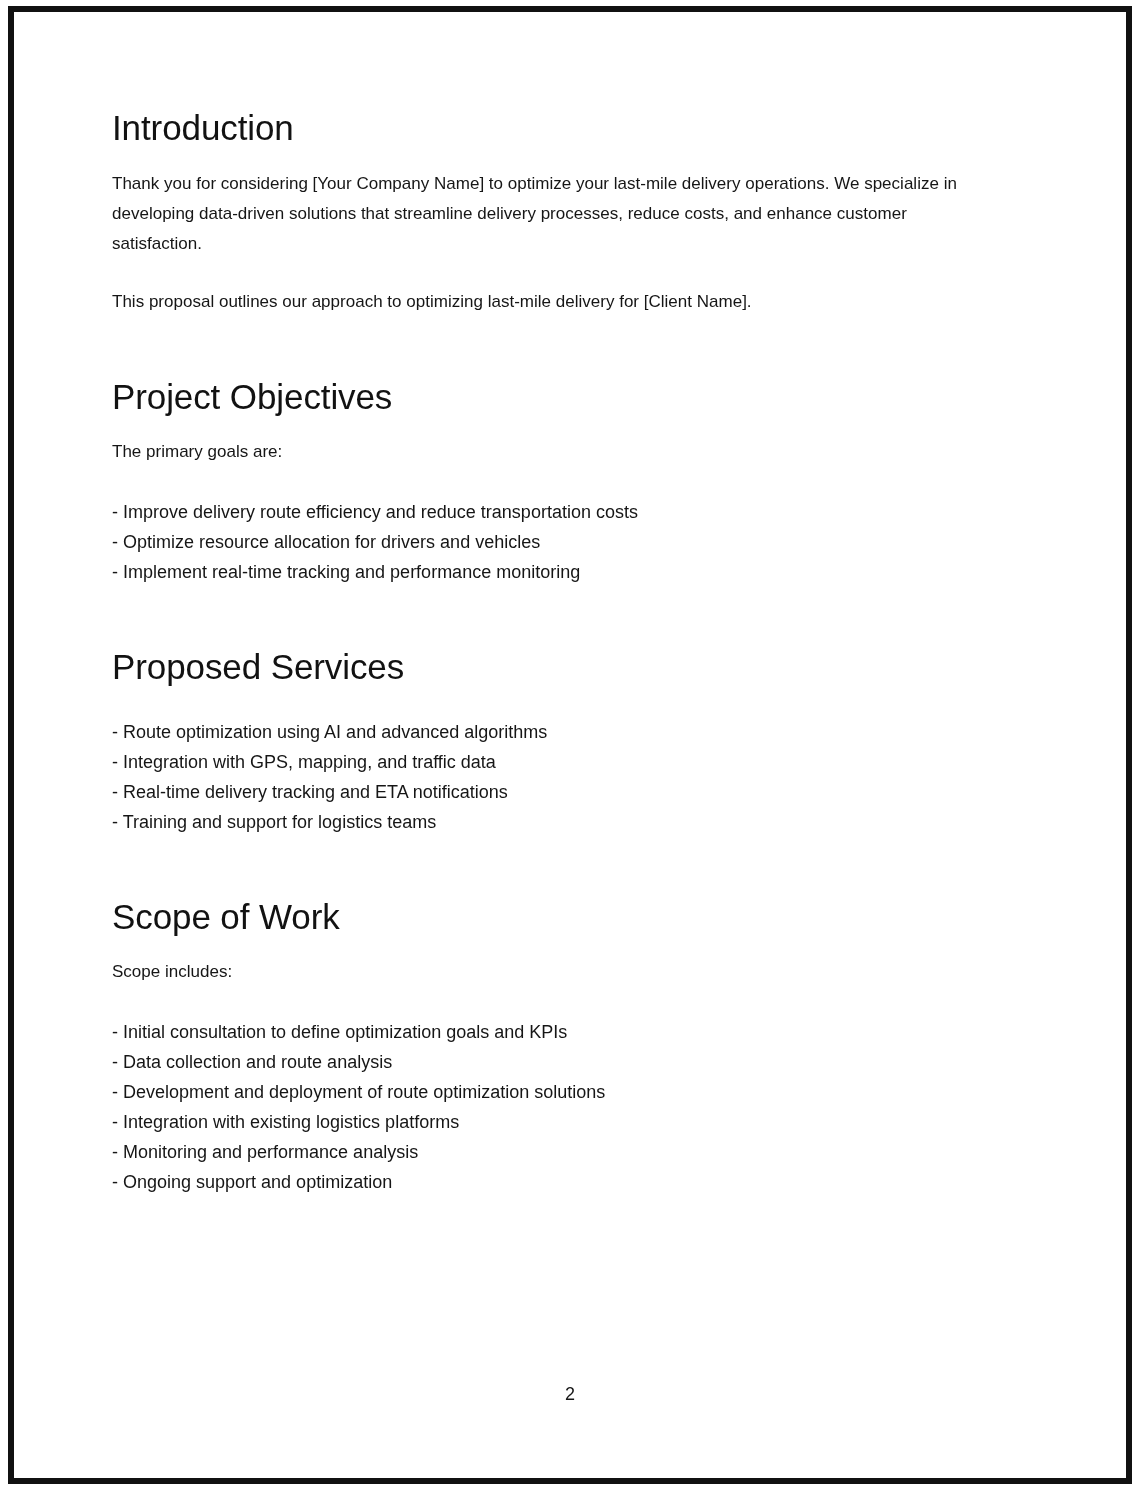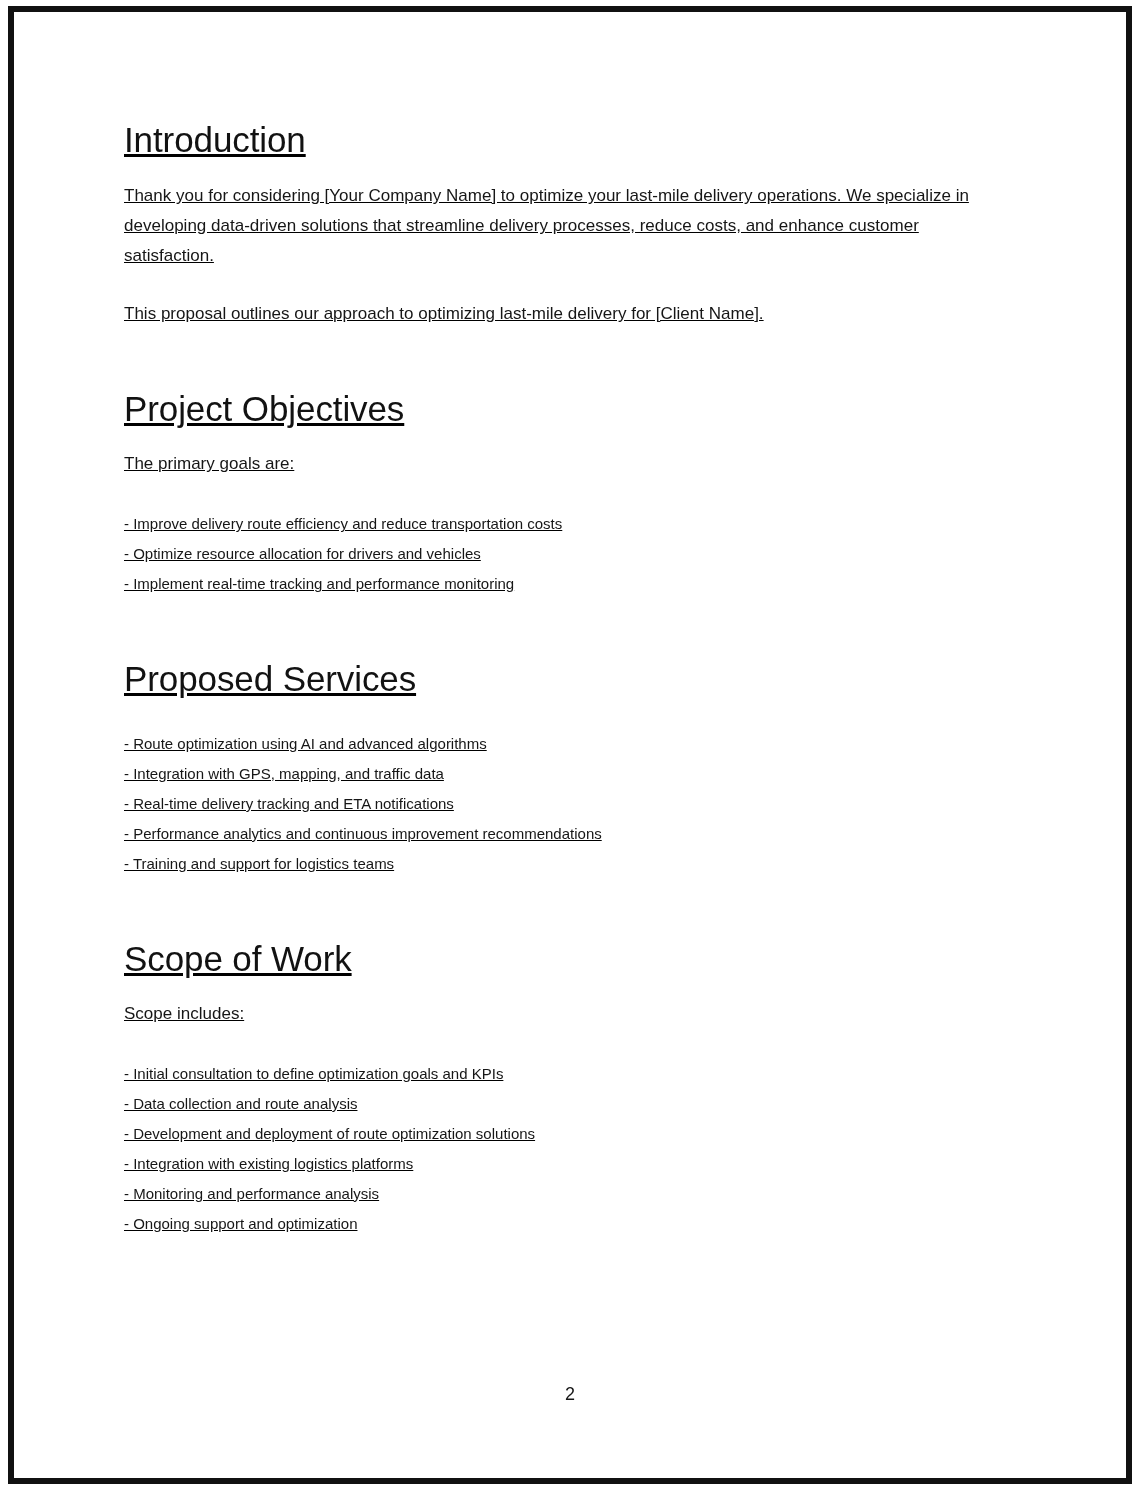--- a/index.html
+++ b/index.html
@@ -52,22 +52,21 @@
     font-family: "Liberation Sans", "DejaVu Sans", sans-serif;
     font-size: 35px;
     font-weight: 400;
     line-height: 1.12;
     color: #121212;
     margin: 0;
     letter-spacing: -0.1px;
   }
 
   .section-block {
-    margin: 12px;
-    text-decoration: underline;
+    margin: 0;
   }
 
   .section-block.spaced-top {
     margin-top: 60px;
   }
 
   p.body-text {
     font-size: 17px;
     font-weight: 400;
     line-height: 30px;
@@ -90,21 +89,21 @@
   }
 
   ul.dash-list {
     list-style: none;
     margin: 0;
     padding: 0;
     margin-top: 30px;
   }
 
   ul.dash-list li {
-    font-size: 15px;
+    font-size: 18px;
     font-weight: 400;
     line-height: 30px;
     color: #161616;
     margin: 0;
     padding: 0;
     white-space: nowrap;
   }
 
   .page-number {
     position: absolute;
@@ -140,21 +139,20 @@
             <li>- Implement real-time tracking and performance monitoring</li>
           </ul>
         </section>
 
         <section class="section-block spaced-top">
           <h1 class="section-heading">Proposed Services</h1>
           <ul class="dash-list">
             <li>- Route optimization using AI and advanced algorithms</li>
             <li>- Integration with GPS, mapping, and traffic data</li>
             <li>- Real-time delivery tracking and ETA notifications</li>
-            <li>- Performance analytics and continuous improvement recommendations</li>
             <li>- Training and support for logistics teams</li>
           </ul>
         </section>
 
         <section class="section-block spaced-top">
           <h1 class="section-heading">Scope of Work</h1>
           <p class="body-text intro-line">Scope includes:</p>
           <ul class="dash-list">
             <li>- Initial consultation to define optimization goals and KPIs</li>
             <li>- Data collection and route analysis</li>

